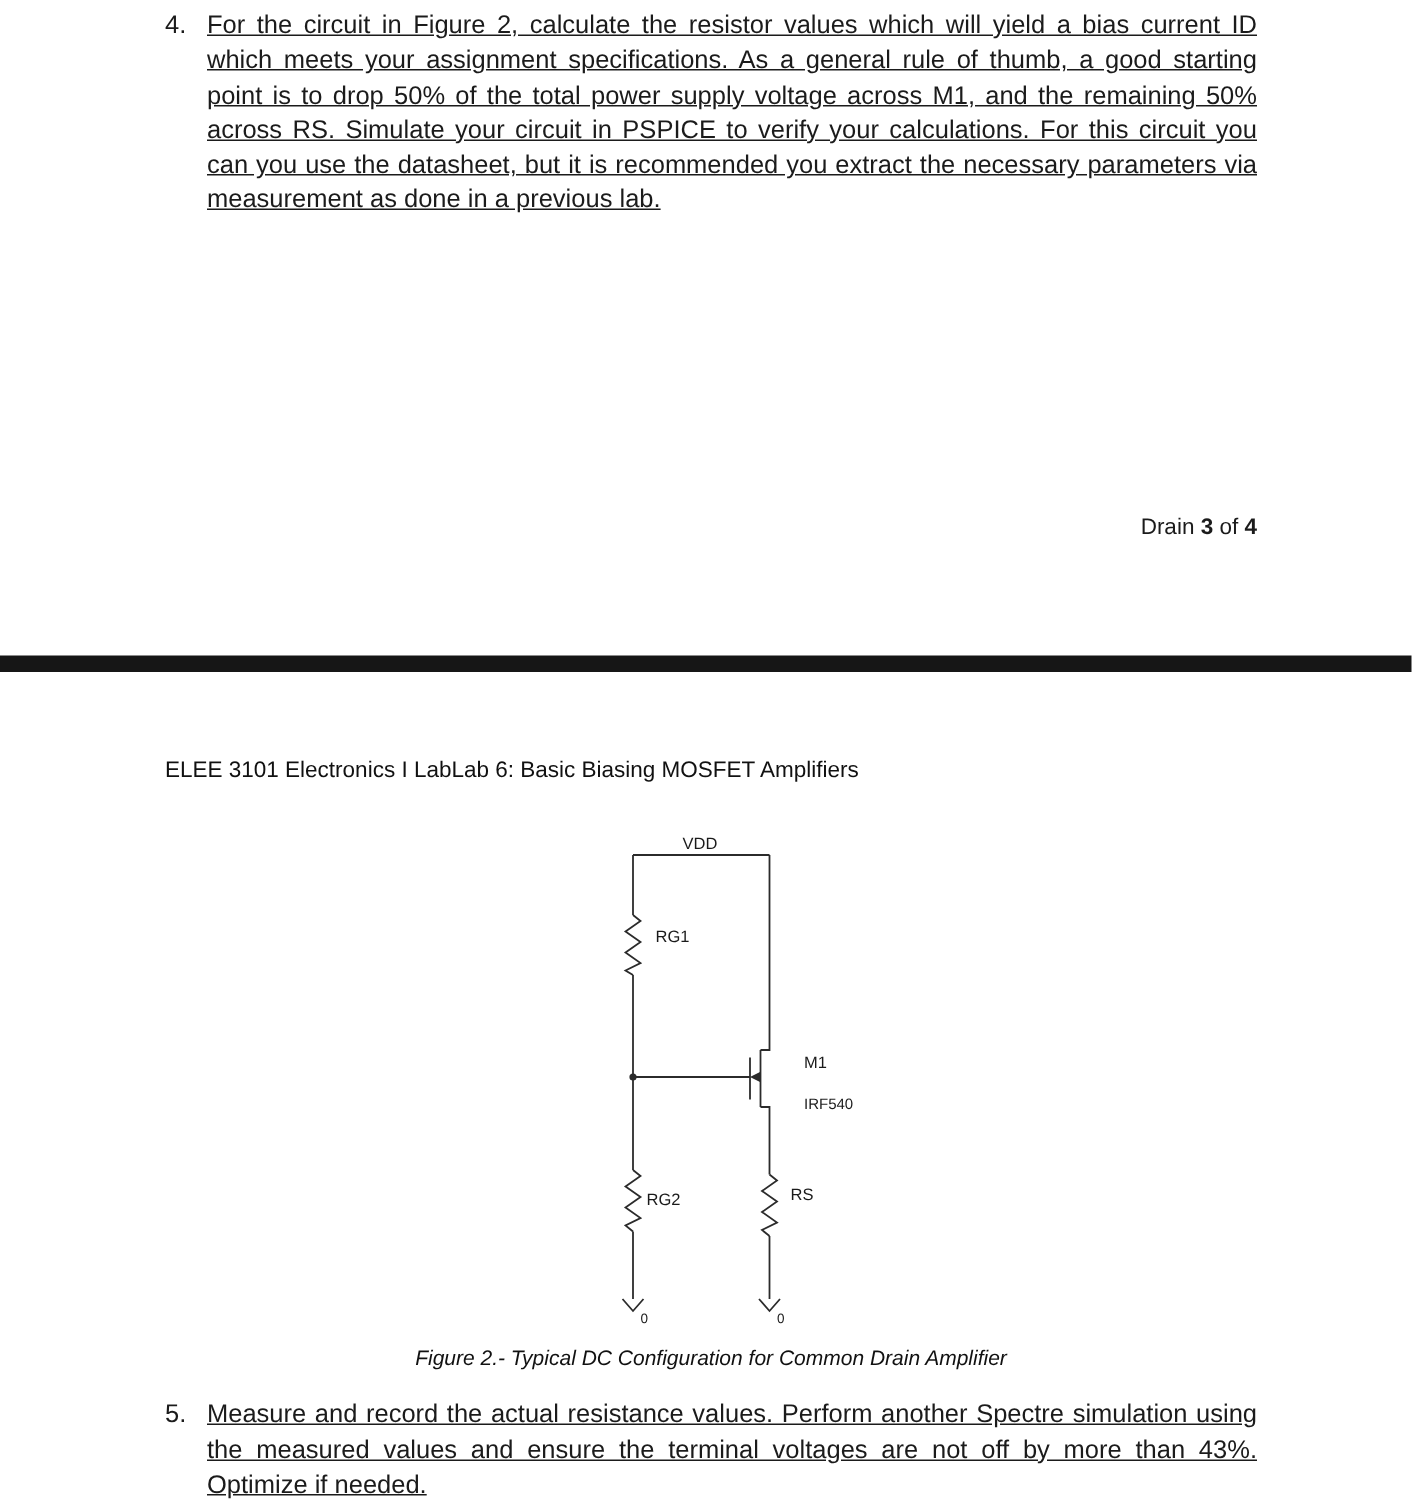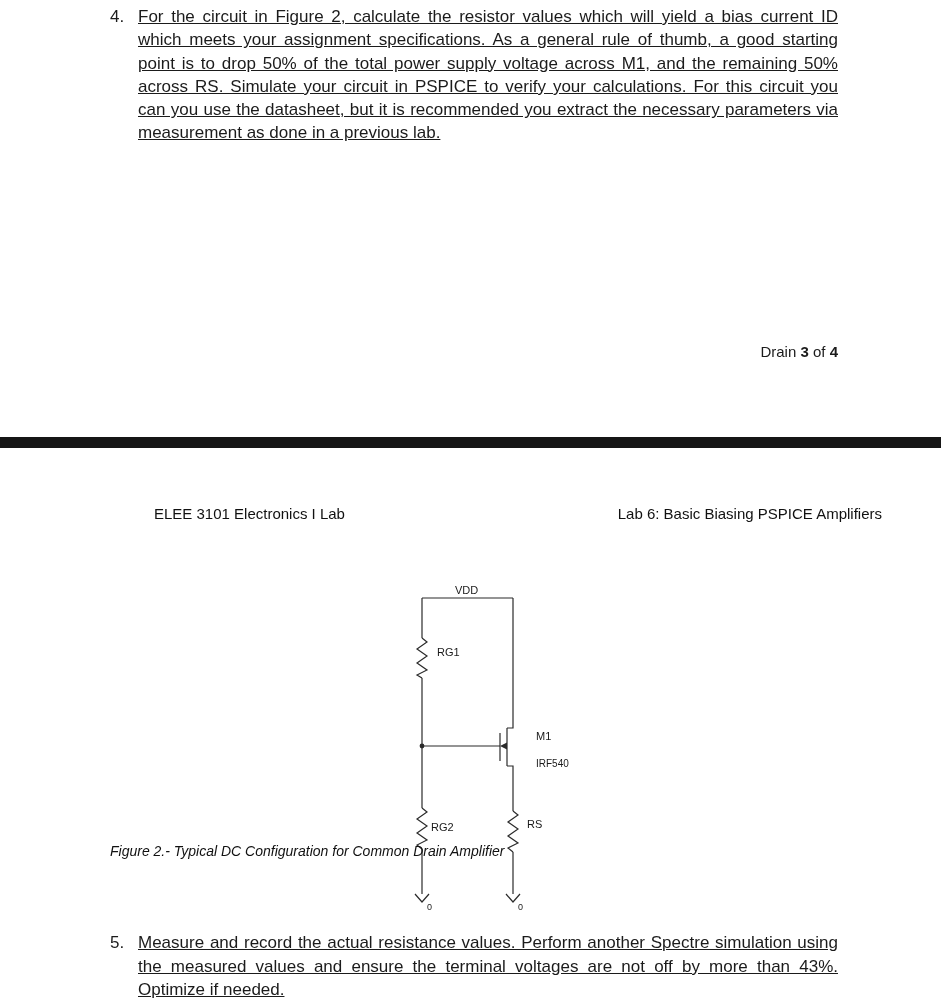--- a/index.html
+++ b/index.html
@@ -21,33 +21,33 @@
     position:absolute; top:343px; right:109px; font-size:15px; color:#1b1b1b;
   }
   .page-indicator .b { font-weight:bold; }
 
   .divider {
     position:absolute; left:0; top:437px; width:941px; height:11px; background:#161616;
   }
 
   .doc-header {
     position:absolute; left:110px; top:505px; width:728px;
-    display:flex; justify-content:space-between; font-size:15px; color:#111;margin-left:44px;
+    display:flex; justify-content:flex-start; font-size:15px; color:#111;
   }
 
-  .circuit { position:absolute; left:400px; top:578px; width:220px; height:346px;text-align:center; }
+  .circuit { position:absolute; left:400px; top:550px; width:220px; height:346px;text-align:center; }
   .circuit svg { display:block; }
   .circuit text { font-family:"Liberation Sans", sans-serif; fill:#1a1a1a; font-size:11px; }
   .circuit text.small { font-size:10px; }
   .circuit text.tiny { font-size:9px; }
   .wire { stroke:#2b2b2b; stroke-width:1.2; fill:none; }
 
   .figure-caption {
-    position:absolute; left:110px; top:843px; width:728px;
-    text-align:left; font-style:italic; font-size:14px; color:#111;
+    position:absolute; left:110px; top:897px; width:728px;
+    text-align:center; font-style:italic; font-size:14px; color:#111;
   }
 </style>
 </head>
 <body>
 
 <div class="page">
 
   <div class="list-item" id="item4">
     <span class="num">4.</span>
     <span class="para">For the circuit in Figure 2, calculate the resistor values which will yield a bias current ID which meets your assignment specifications. As a general rule of thumb, a good starting point is to drop 50% of the total power supply voltage across M1, and the remaining 50% across RS. Simulate your circuit in PSPICE to verify your calculations. For this circuit you can you use the datasheet, but it is recommended you extract the necessary parameters via measurement as done in a previous lab.</span>
@@ -57,21 +57,21 @@
     <span>Drain</span>
     <span class="b">3</span>
     <span>of</span>
     <span class="b">4</span>
   </div>
 
   <div class="divider"></div>
 
   <div class="doc-header">
     <span>ELEE 3101 Electronics I Lab</span>
-    <span>Lab 6: Basic Biasing PSPICE Amplifiers</span>
+    <span>Lab 6: Basic Biasing MOSFET Amplifiers</span>
   </div>
 
   <div class="circuit">
     <svg width="220" height="346" viewBox="0 0 220 346">
 
       <g>
         <polyline class="wire" points="22,20 113,20"></polyline>
         <text x="55" y="16">VDD</text>
       </g>
 

